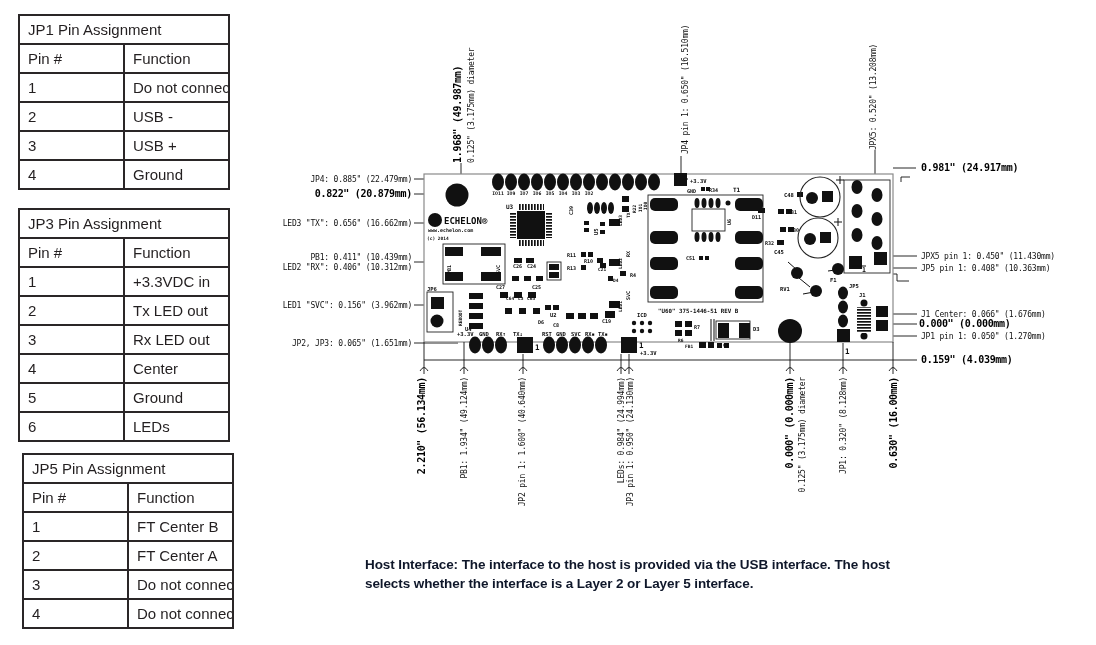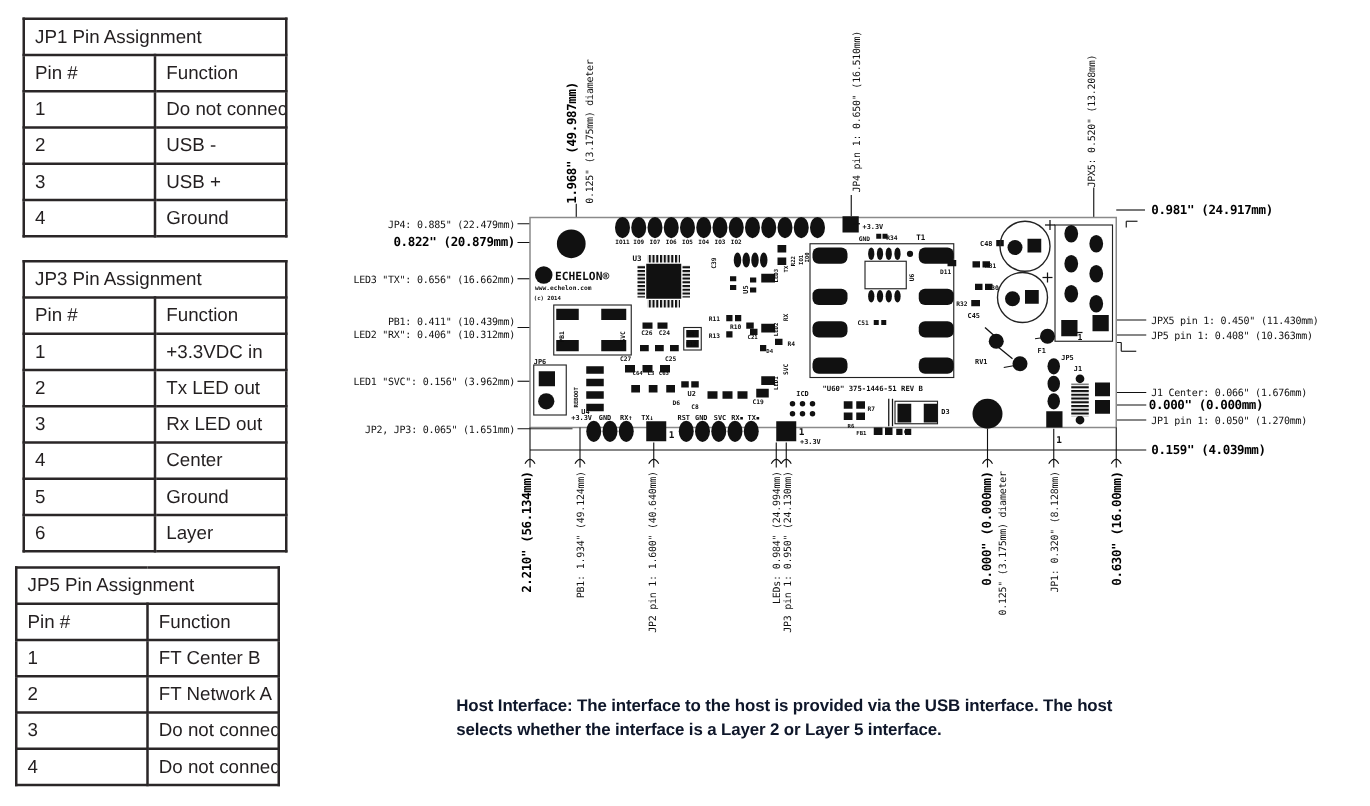--- a/index.html
+++ b/index.html
@@ -74,40 +74,40 @@
           <tr>
             <td class="c1">4</td>
             <td>Center</td>
           </tr>
           <tr>
             <td class="c1">5</td>
             <td>Ground</td>
           </tr>
           <tr>
             <td class="c1">6</td>
-            <td>Layer</td>
+            <td>LEDs</td>
           </tr>
         </tbody>
       </table>
-      <table class="pintable" style="top: 453px; left: 12px;">
+      <table class="pintable" style="top: 453px; left: 22px;">
         <tbody>
           <tr>
             <td colspan="2">JP5 Pin Assignment</td>
           </tr>
           <tr>
             <td class="c1">Pin #</td>
             <td>Function</td>
           </tr>
           <tr>
             <td class="c1">1</td>
             <td>FT Center B</td>
           </tr>
           <tr>
             <td class="c1">2</td>
-            <td>FT Network A</td>
+            <td>FT Center A</td>
           </tr>
           <tr>
             <td class="c1">3</td>
             <td>Do not connect</td>
           </tr>
           <tr>
             <td class="c1">4</td>
             <td>Do not connect</td>
           </tr>
         </tbody>

